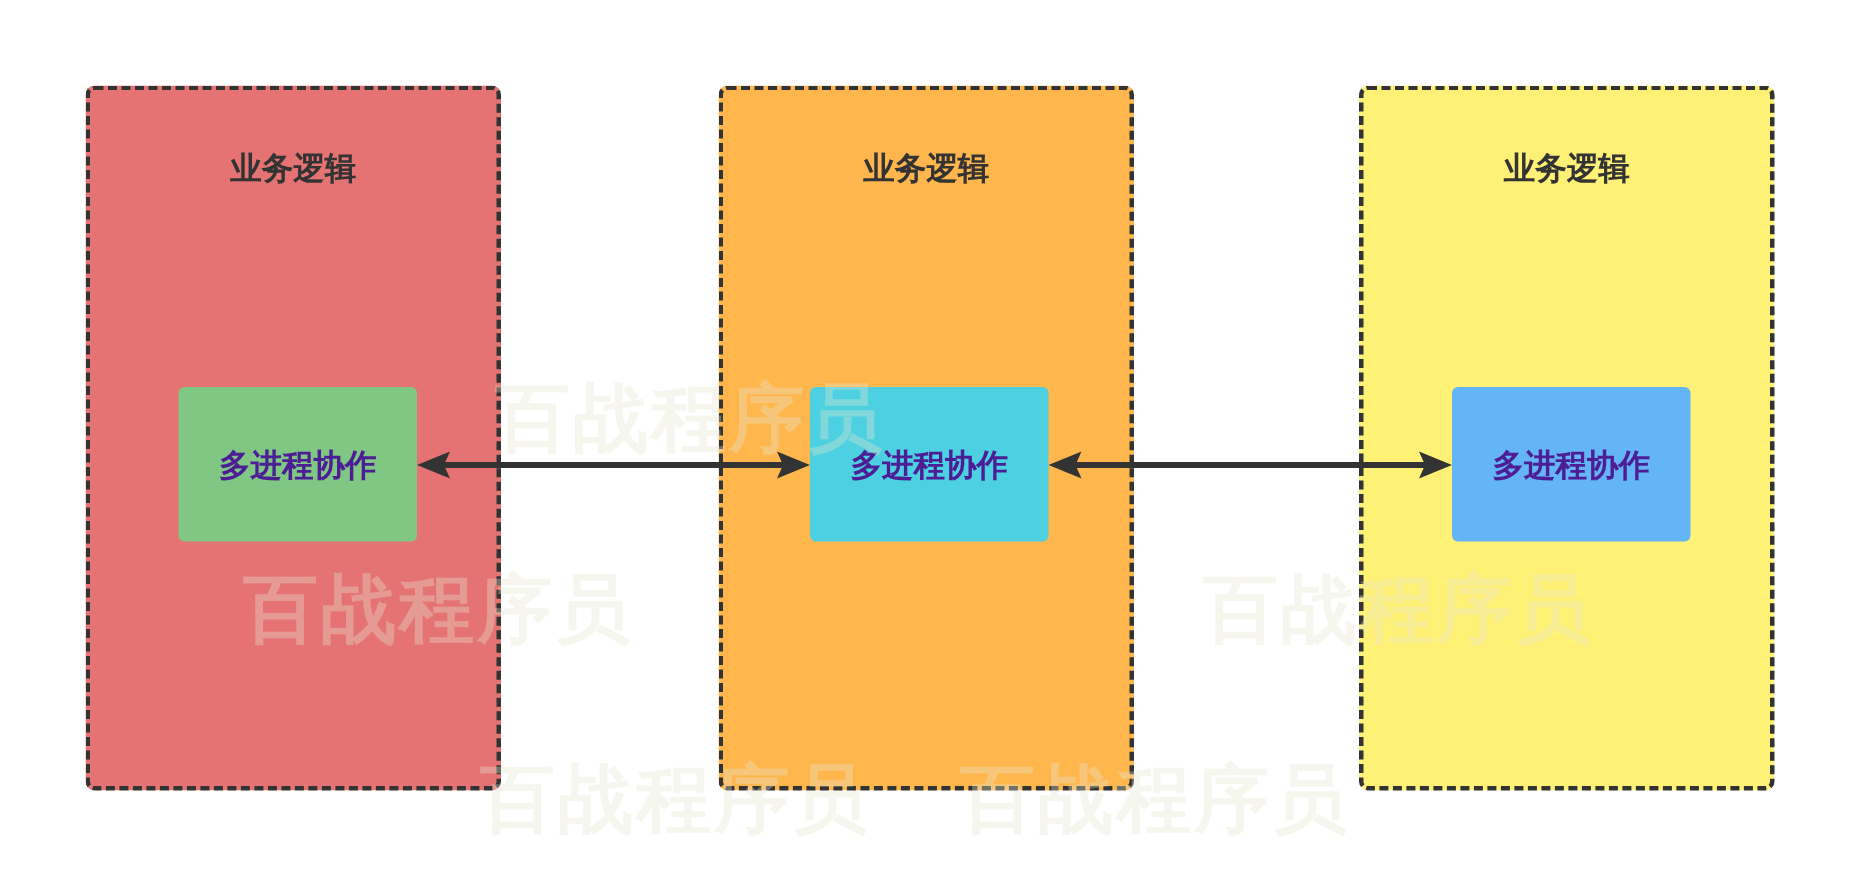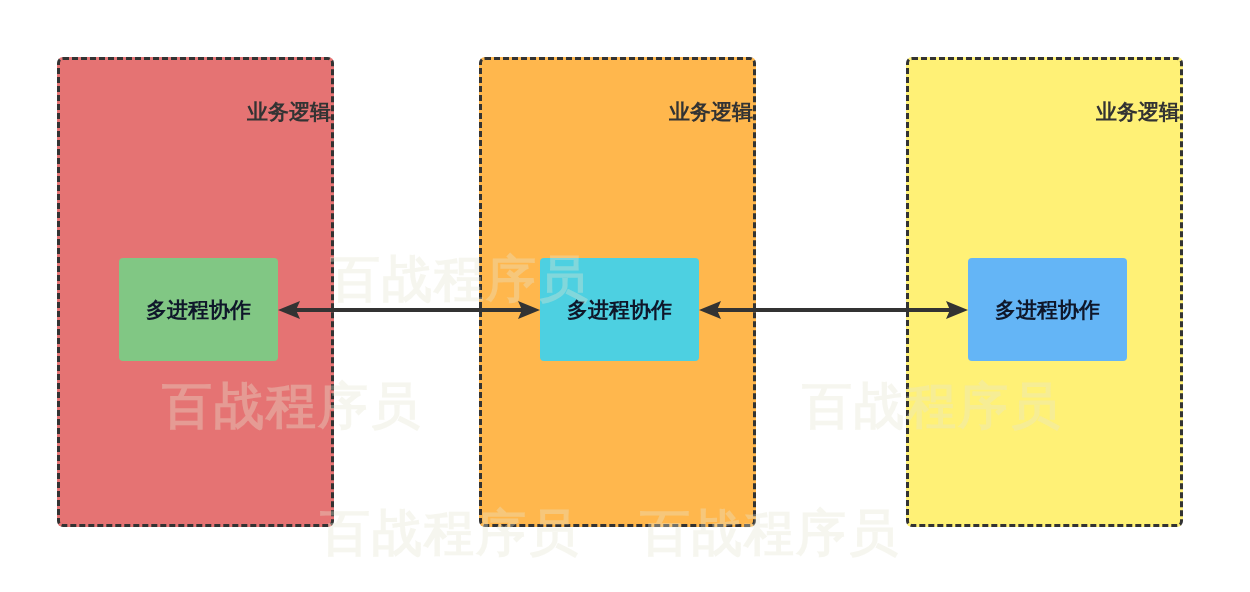--- a/index.html
+++ b/index.html
@@ -3,27 +3,27 @@
 <meta charset="utf-8">
 <style>
   html, body { margin: 0; padding: 0; background: #ffffff; }
   body { width: 1250px; height: 592px; position: relative; overflow: hidden;
          font-family: "DejaVu Sans", "Liberation Sans", sans-serif; }
   .container {
     position: absolute; box-sizing: border-box;
     border: 3px dashed #333333; border-radius: 6px;
   }
   .container-title {
-    position: absolute; left: 0; right: 0; top: 38px; text-align: right;
+    position: absolute; left: 0; right: 0; top: 38px; text-align: center;
     font-size: 21px; font-weight: bold; color: #333333;
   }
   .node {
     position: absolute; box-sizing: border-box; border-radius: 4px;
     display: flex; align-items: center; justify-content: center;
-    font-size: 21px; font-weight: bold; color: #0f172a;
+    font-size: 21px; font-weight: bold; color: #4c1d95;
   }
   .watermark {
     position: absolute; font-size: 50px; font-weight: bold; 
     color: rgba(230, 230, 210, 0.35); letter-spacing: 2px; pointer-events: none;
     white-space: nowrap;
   }
   svg.edges { position: absolute; left: 0; top: 0; }
 </style>
 </head>
 <body>

